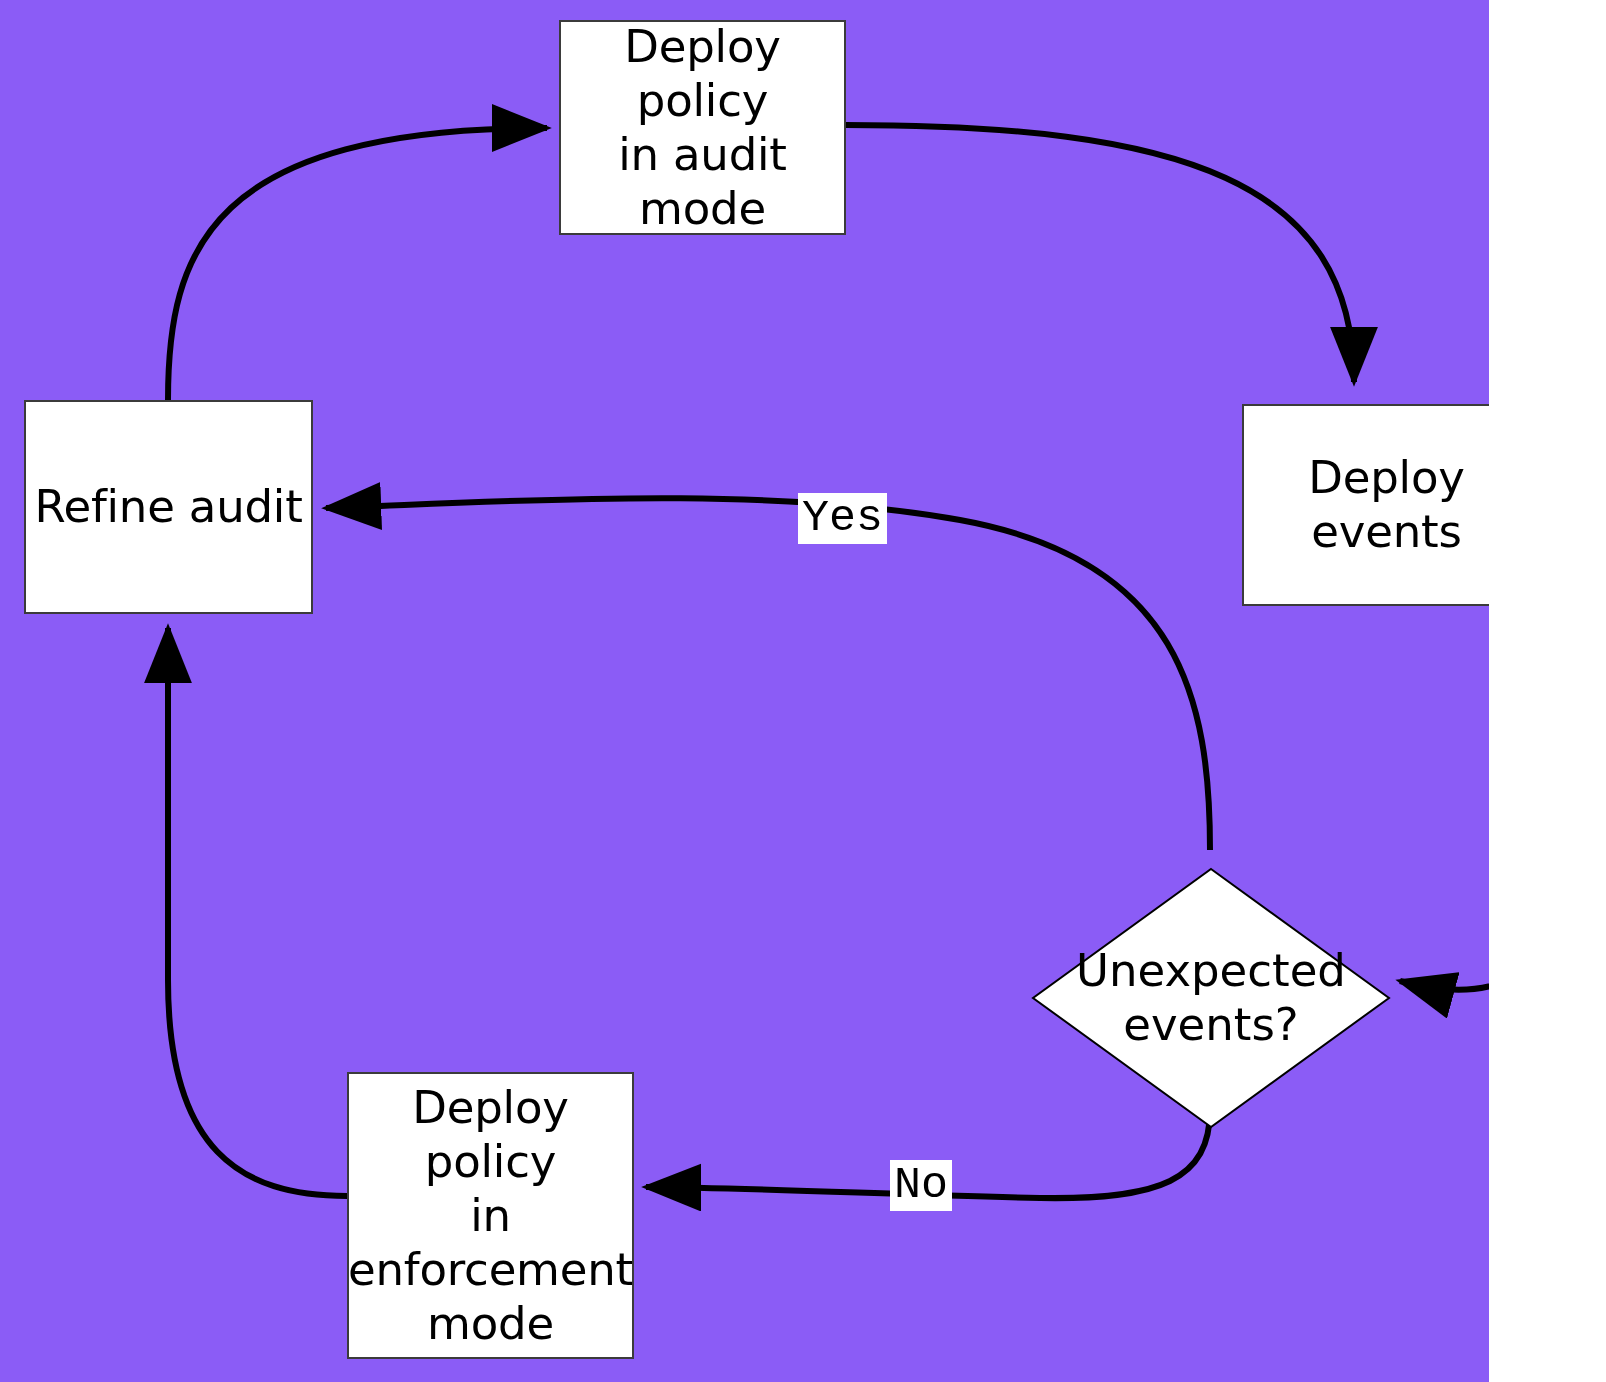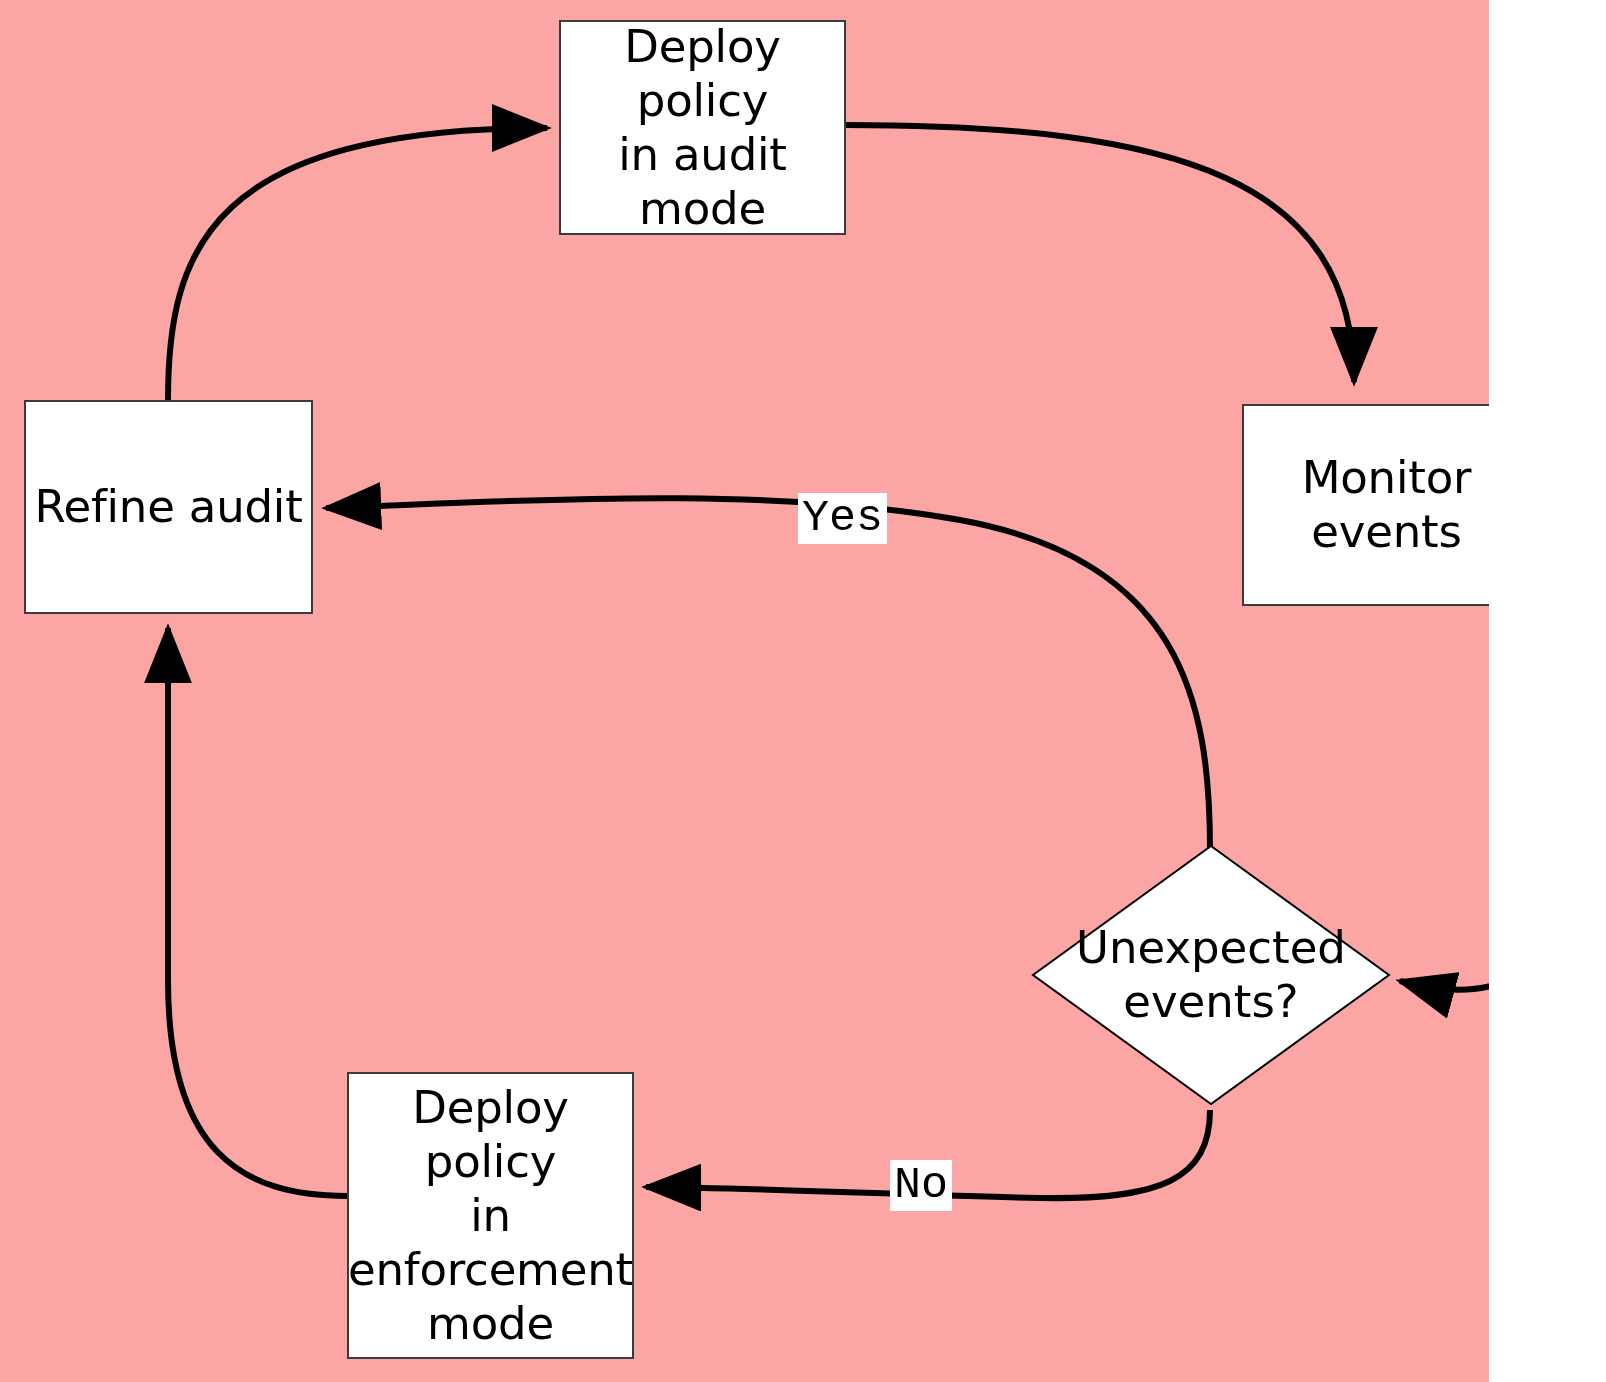--- a/index.html
+++ b/index.html
@@ -8,21 +8,21 @@
     padding: 0;
     background: #ffffff;
   }
   body {
     font-family: "DejaVu Sans", "Liberation Sans", sans-serif;
   }
   #canvas {
     position: relative;
     width: 1489px;
     height: 1382px;
-    background: #fca5a5;
+    background: #8b5cf6;
     overflow: hidden;
   }
   svg.edges {
     position: absolute;
     left: 0;
     top: 0;
     width: 1606px;
     height: 1382px;
     pointer-events: none;
   }
@@ -45,21 +45,21 @@
     letter-spacing: -0.2px;
   }
   #node-audit      { left: 559px; top: 20px;   width: 287px; height: 215px; }
   #node-refine     { left: 24px;  top: 400px;  width: 289px; height: 214px; }
   #node-monitor    { left: 1242px;top: 404px;  width: 289px; height: 202px; }
   #node-enforce    { left: 347px; top: 1072px; width: 287px; height: 287px; }
 
   .diamond-wrap {
     position: absolute;
     left: 1031px;
-    top: 844px;
+    top: 867px;
     width: 360px;
     height: 262px;
   }
   .diamond-label {
     position: absolute;
     left: 0;
     top: 0;
     width: 360px;
     height: 262px;
     display: flex;
@@ -108,21 +108,21 @@
 
     <path d="M347,1196 C240,1196 168,1150 168,980 C168,830 168,700 168,628" fill="none" stroke="#000000" stroke-width="6" marker-end="url(#arrowhead)"></path>
   </svg>
 
   <div class="node" id="node-audit">
     <span class="node-label">Deploy policy
 in audit mode</span>
   </div>
 
   <div class="node" id="node-monitor">
-    <span class="node-label">Monitor
+    <span class="node-label">Deploy
 events</span>
   </div>
 
   <div class="diamond-wrap">
     <svg width="360" height="262" viewBox="0 0 360 262" xmlns="http://www.w3.org/2000/svg" style="position:absolute;left:0;top:0;">
       <polygon points="180,2 358,131 180,260 2,131" fill="#ffffff" stroke="#000000" stroke-width="2"></polygon>
     </svg>
     <span class="diamond-label">Unexpected
 events?</span>
   </div>

